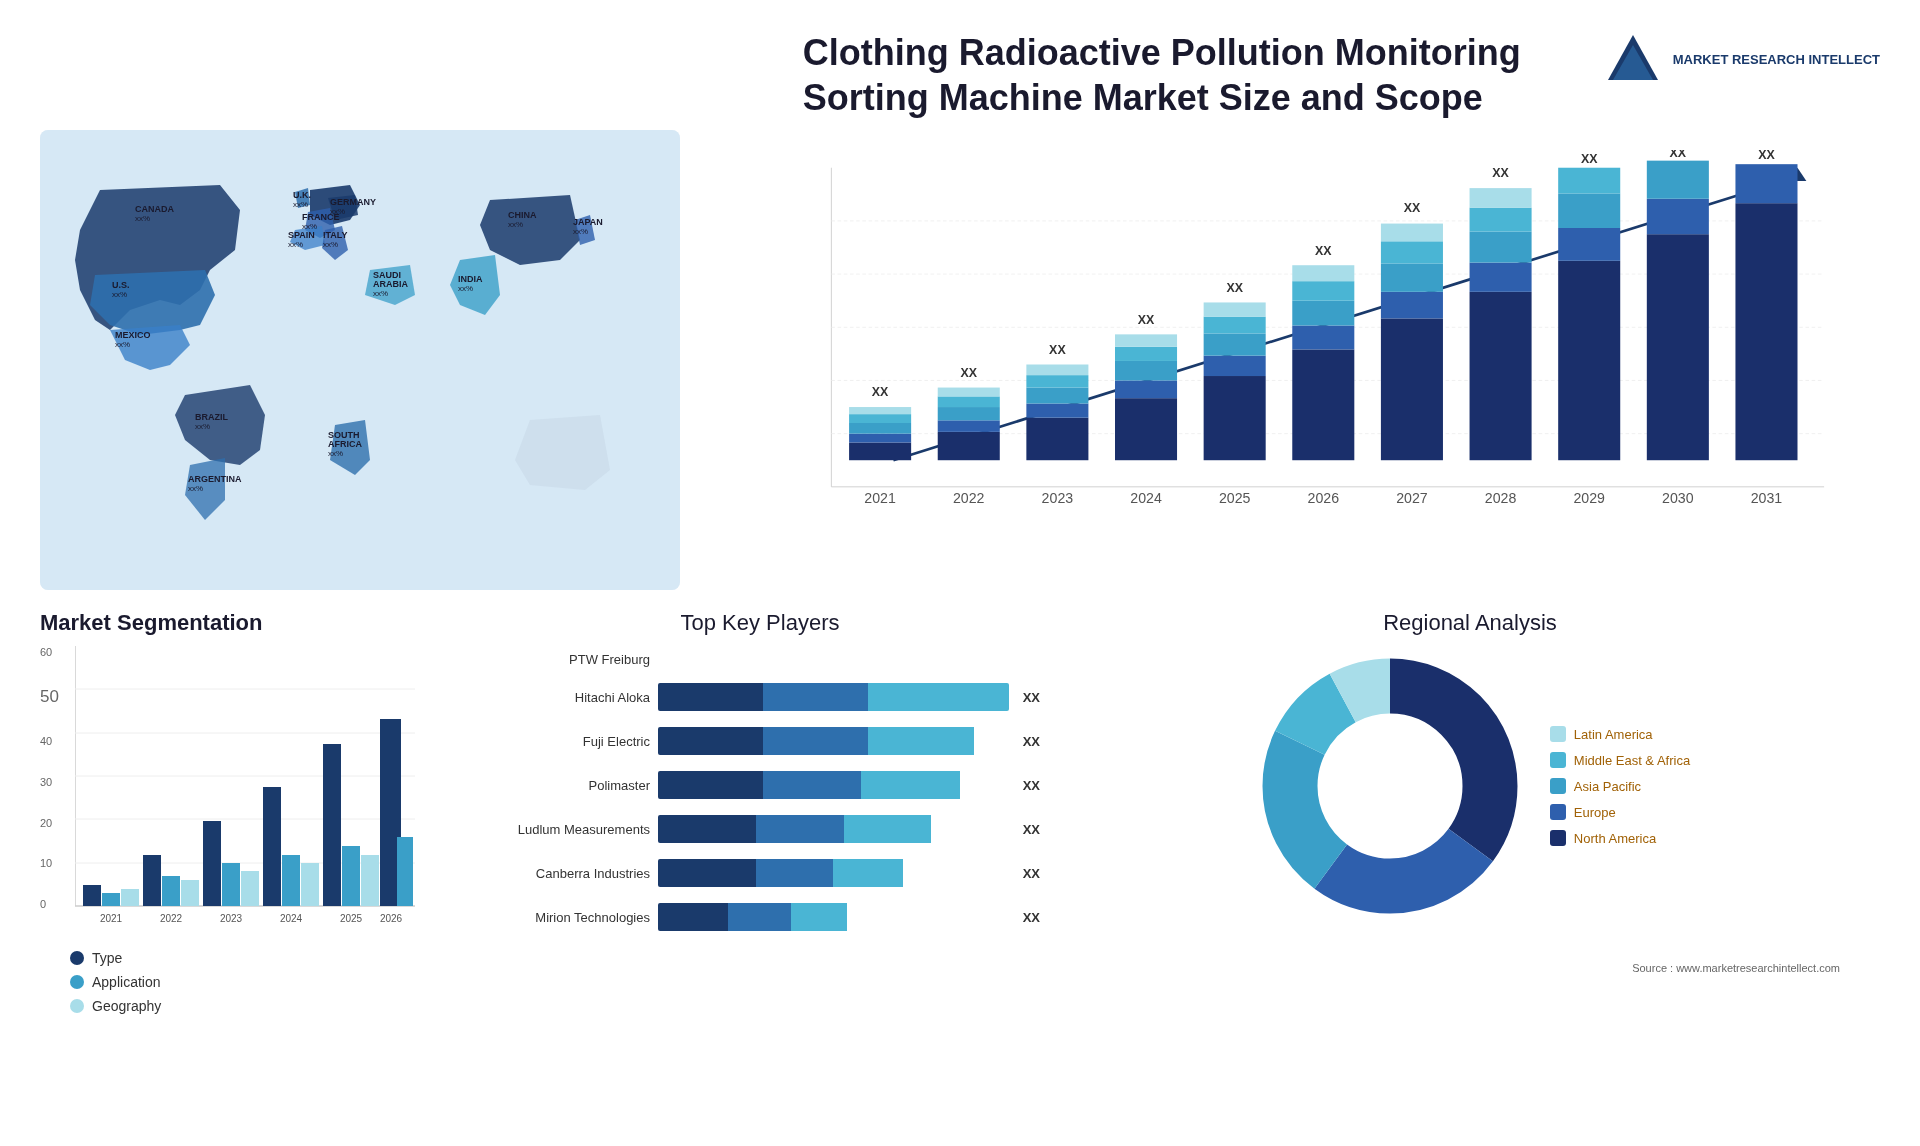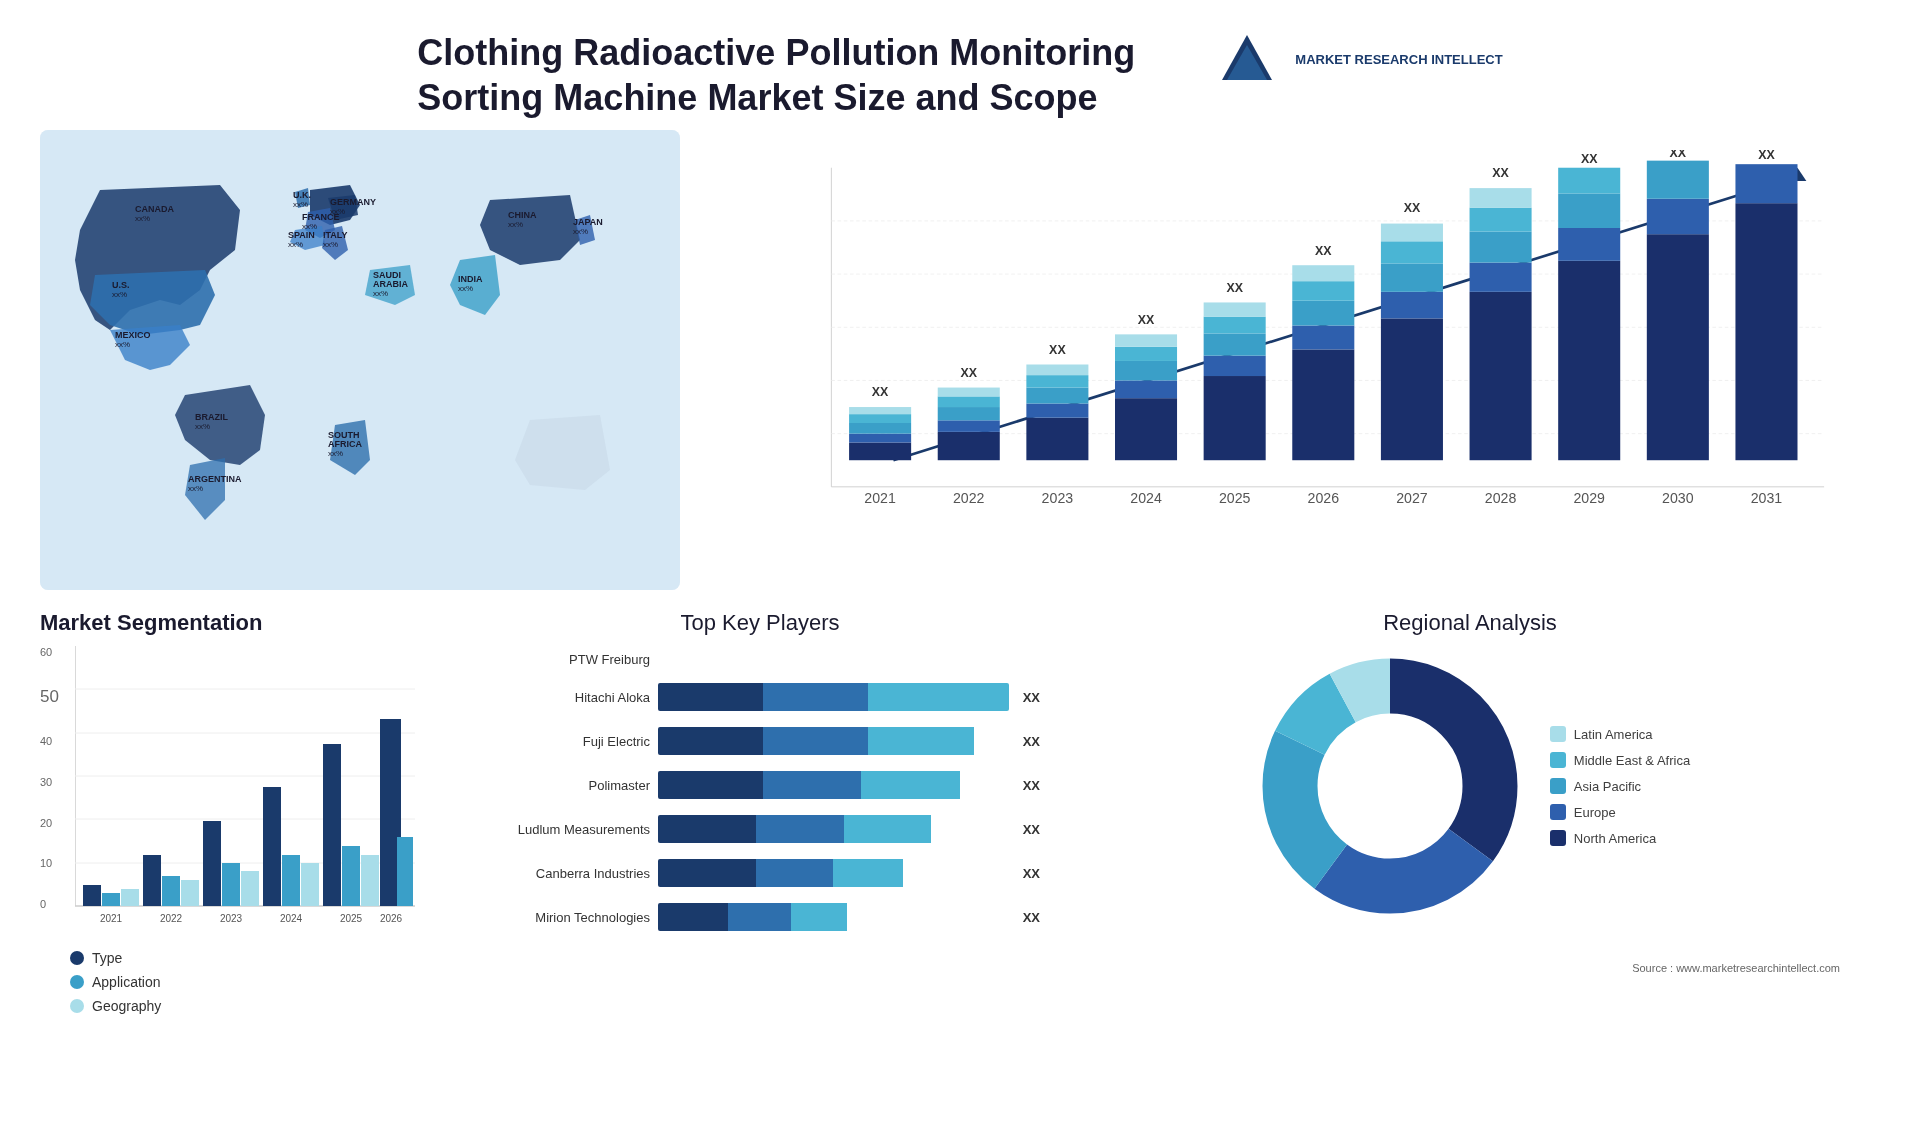--- a/index.html
+++ b/index.html
@@ -8,37 +8,37 @@
       height: 1146px;
       background: #ffffff;
       font-family: 'Arial', sans-serif;
       overflow: hidden;
       position: relative;
     }
 
     
     .header {
       display: flex;
-      justify-content: center;
+      justify-content: flex-end;
       align-items: flex-start;
       padding: 30px 40px 10px 40px;
     }
     .title-block {
       max-width: 800px;
     }
     .main-title {
       font-size: 36px;
       font-weight: 700;
       color: #1a1a2e;
       line-height: 1.25;
     }
     .logo-block {
       display: flex;
       align-items: center;
-      gap: 18px;
+      gap: 10px;
     }
     .logo-icon {
       width: 60px;
       height: 60px;
     }
     .logo-text {
       font-size: 13px;
       font-weight: 700;
       color: #1a3a6b;
       line-height: 1.3;
@@ -182,21 +182,21 @@
     .donut-legend {
       display: flex;
       flex-direction: column;
       gap: 10px;
     }
     .donut-legend-item {
       display: flex;
       align-items: center;
       gap: 8px;
       font-size: 13px;
-      color: #404040;
+      color: #a16207;
     }
     .donut-legend-color {
       width: 16px;
       height: 16px;
       border-radius: 3px;
       flex-shrink: 0;
     }
 
     
     .source-text {

